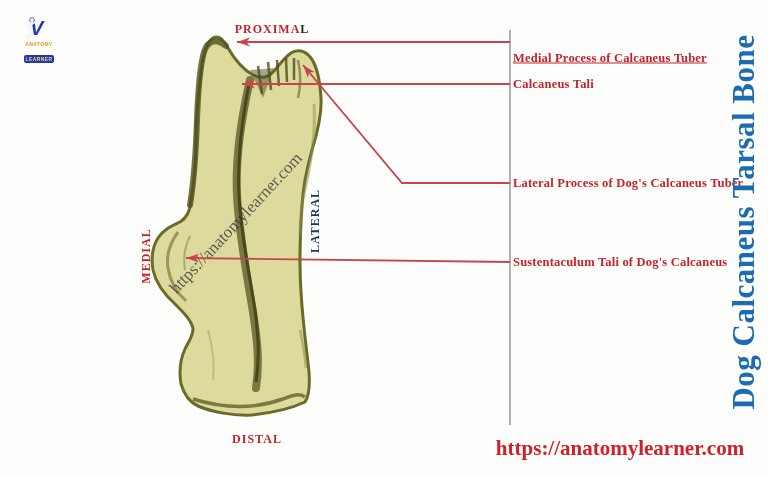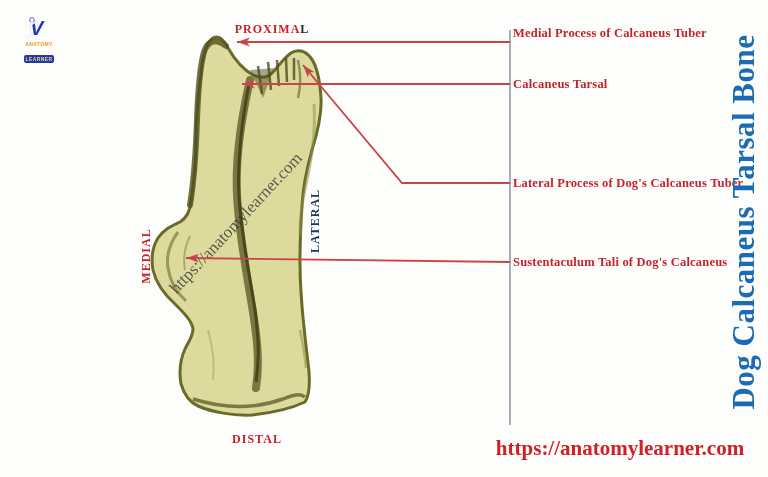--- a/index.html
+++ b/index.html
@@ -19,21 +19,21 @@
   .distal{left:241px;top:439px;transform:translate(-50%,-50%);margin-left:16px;}
   .medial{left:146px;top:256px;transform:translate(-50%,-50%) rotate(-90deg);}
   .lateral{left:315px;top:221px;transform:translate(-50%,-50%) rotate(-90deg);}
 
   
   .ann-label{
     position:absolute;left:513px;transform:translateY(-50%);
     color:#c5232b;font-weight:bold;font-size:12.5px;white-space:nowrap;
     letter-spacing:0.2px;
   }
-  .ann-1{top:33px;} .ann-2{top:84px;} .ann-3{top:183px;} .ann-4{top:262px;}
+  .ann-1{top:58px;text-decoration:underline;} .ann-2{top:84px;} .ann-3{top:183px;} .ann-4{top:262px;}
 
   
   .side-title{
     left:744px;top:222px;transform:translate(-50%,-50%) rotate(-90deg);
     color:#1c6cb3;font-weight:bold;font-size:31px;white-space:nowrap;
     letter-spacing:0.5px;
   }
 
   
   .footer-url{
@@ -145,21 +145,21 @@
     <div class="line1">ANATOMY</div>
     <div class="line2">LEARNER</div>
   </div>
 
   <div class="abs orient proximal"><span class="red">PROXIMA</span><span class="dark">L</span></div>
   <div class="abs orient red distal">DISTAL</div>
   <div class="abs orient red medial">MEDIAL</div>
   <div class="abs orient navy lateral">LATERAL</div>
 
   <div class="ann-label ann-1">Medial Process of Calcaneus Tuber</div>
-  <div class="ann-label ann-2">Calcaneus Tarsal</div>
+  <div class="ann-label ann-2">Calcaneus Tali</div>
   <div class="ann-label ann-3">Lateral Process of Dog's Calcaneus Tuber</div>
   <div class="ann-label ann-4">Sustentaculum Tali of Dog's Calcaneus</div>
 
   <div class="abs side-title">Dog Calcaneus Tarsal Bone</div>
 
 
   <a class="abs footer-url" href="#">https://anatomylearner.com</a>
 
 </div>
 

